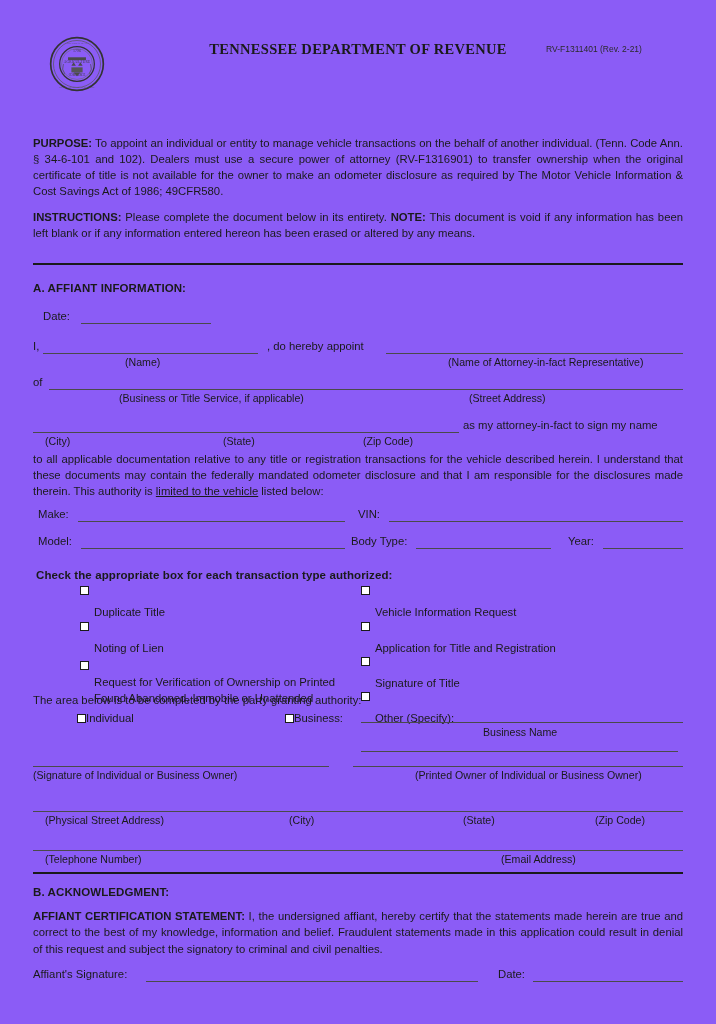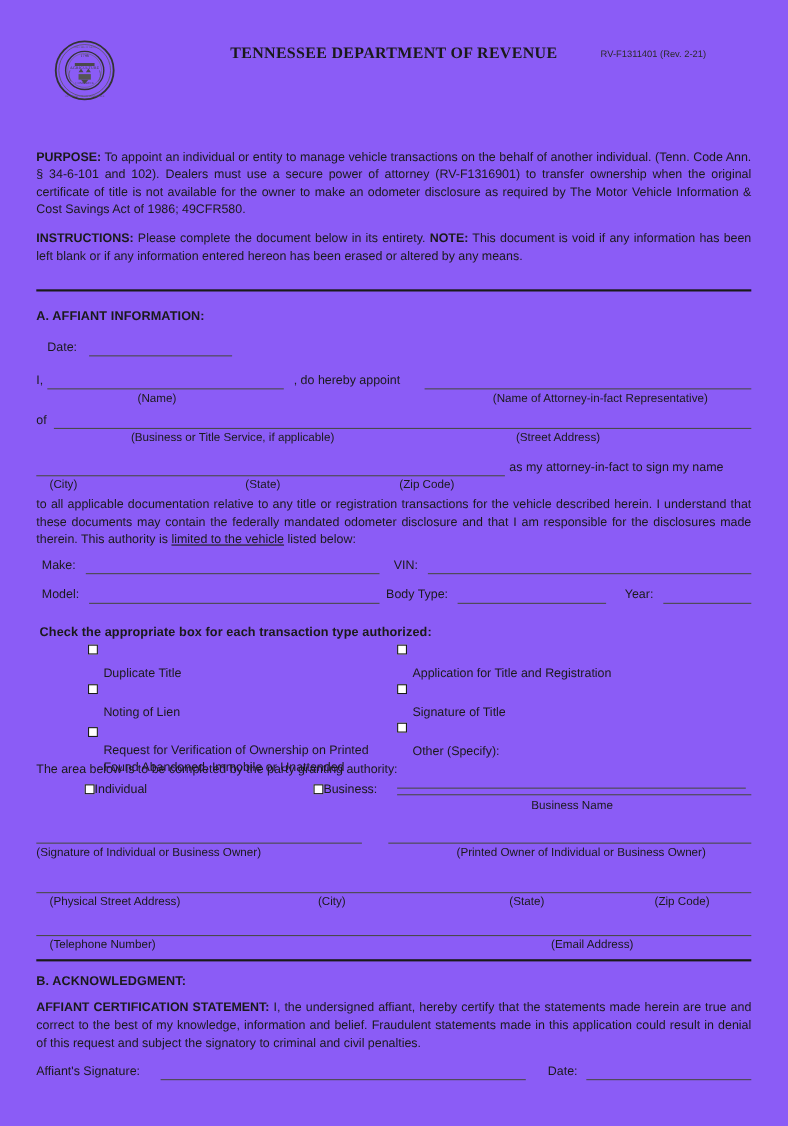--- a/index.html
+++ b/index.html
@@ -245,20 +245,24 @@
         </div>
         <div class="cb-wrap cb-row" style="line-height:1.45;">
           <span class="cbox" style="flex:0 0 auto; margin-top:4px;"></span>
           <span class="cb-text" style="width:250px;">Request for Verification of Ownership on Printed Found Abandoned, Immobile or Unattended</span>
         </div>
       </div>
 
       <div class="abs" style="left:328px; top:0; width:320px;">
         <div class="cb-wrap cb-row">
           <span class="cbox"></span>
+          <span class="cb-text">Vehicle Information Request</span>
+        </div>
+        <div class="cb-wrap cb-row">
+          <span class="cbox"></span>
           <span class="cb-text">Application for Title and Registration</span>
         </div>
         <div class="cb-wrap cb-row">
           <span class="cbox"></span>
           <span class="cb-text">Signature of Title</span>
         </div>
         <div class="cb-wrap cb-row">
           <span class="cbox"></span>
           <span class="cb-text">Other (Specify):</span>
         </div>

